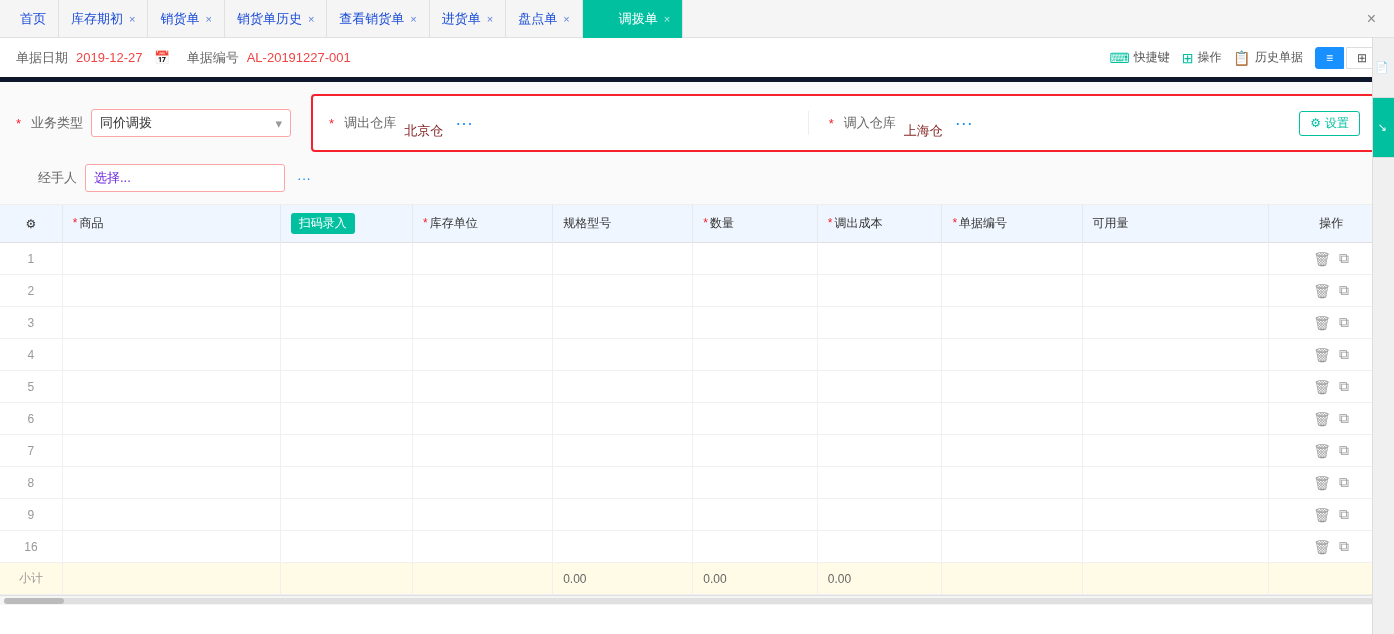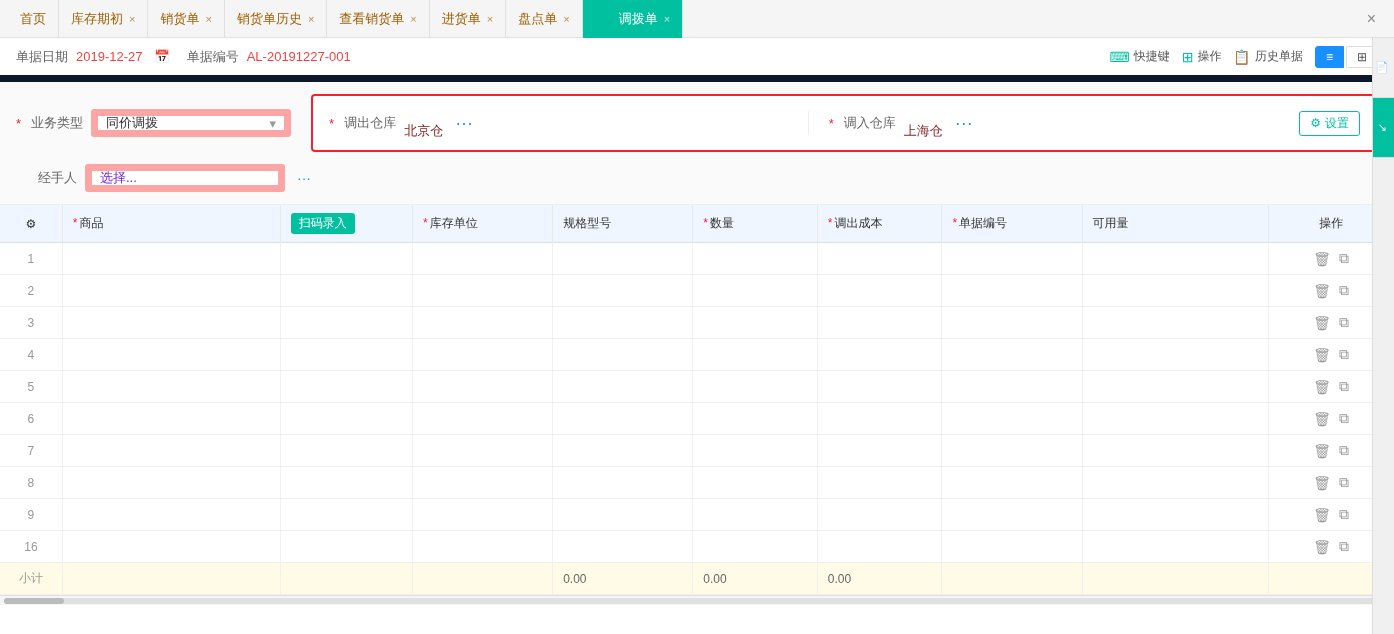--- a/index.html
+++ b/index.html
@@ -15,21 +15,21 @@
       padding: 0 8px;
       position: relative;
     }
     .tab-item {
       display: flex;
       align-items: center;
       padding: 0 12px;
       height: 38px;
       cursor: pointer;
       font-size: 13px;
-      color: #a16207;
+      color: #1d4ed8;
       border-right: 1px solid #e0e0e0;
       white-space: nowrap;
       gap: 6px;
     }
     .tab-item.active {
       background: #00c0a0;
       color: #fff;
       border-radius: 0;
       padding-left: 36px;
     }
@@ -47,21 +47,21 @@
       color: #888;
       padding: 0 10px;
     }
 
     
     .form-header {
       display: flex;
       align-items: center;
       padding: 8px 16px;
       background: #fff;
-      border-bottom: 7px solid #0f172a;
+      border-bottom: 5px solid #0f172a;
       gap: 20px;
       height: 44px;
     }
     .form-header-left {
       display: flex;
       align-items: center;
       gap: 16px;
       flex: 1;
     }
     .form-header-right {
@@ -109,21 +109,21 @@
       margin-bottom: 12px;
     }
     .form-row:last-child { margin-bottom: 0; }
     .form-field {
       display: flex;
       align-items: center;
       gap: 8px;
     }
     .required-star { color: #f5222d; margin-right: 2px; }
     .field-input {
-      border: 7px solid #fca5a5;
+      border: 1px solid #fca5a5;
       border-radius: 3px;
       padding: 4px 8px;
       font-size: 13px;
       height: 28px;
       color: #333;
       background: #fff;
       display: flex;
       align-items: center;
       min-width: 120px;
       position: relative;

